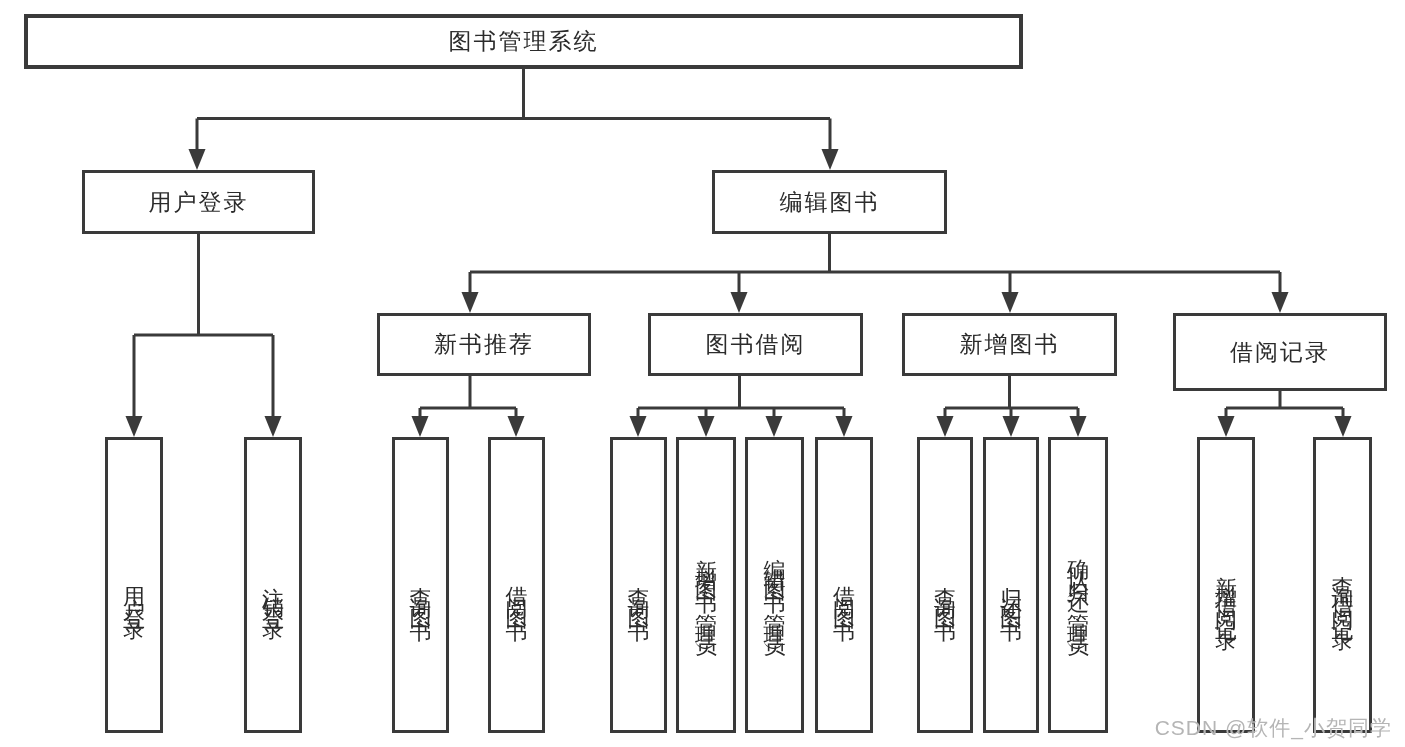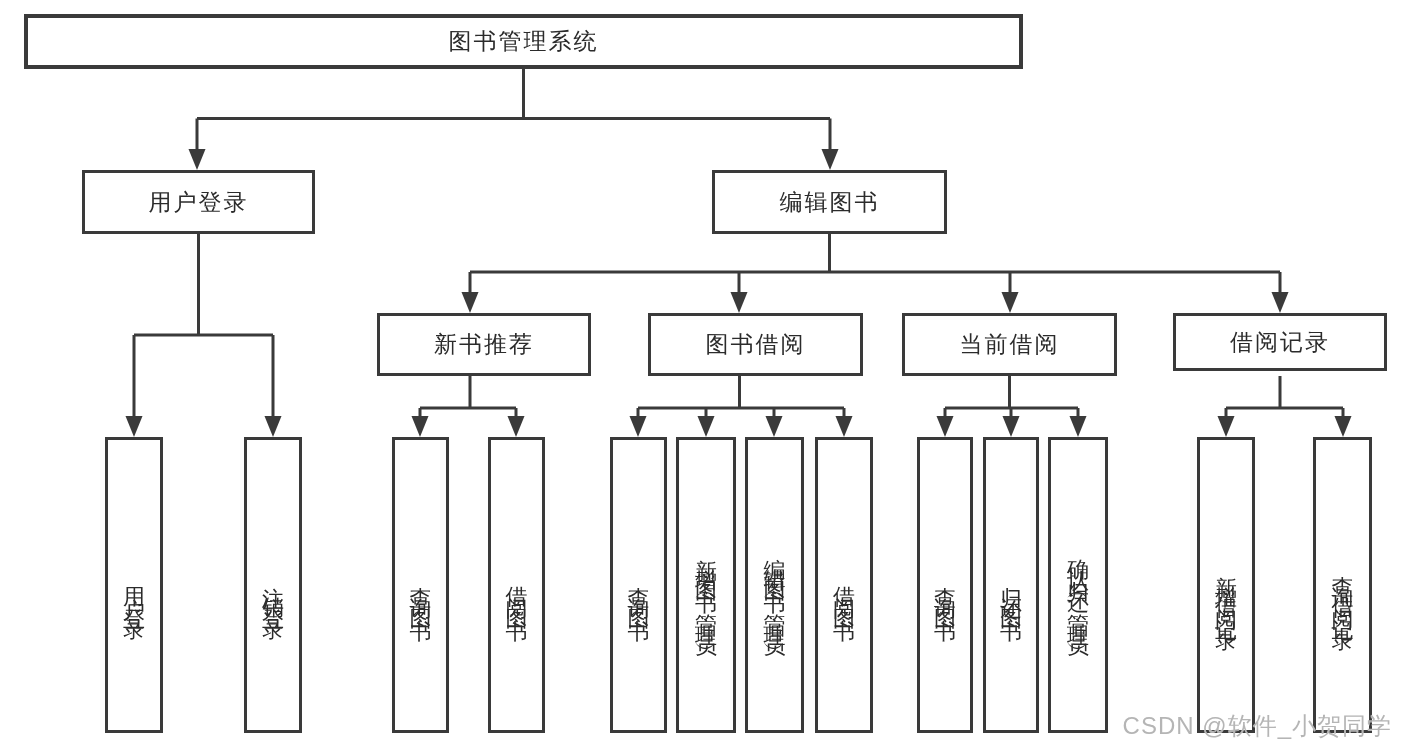--- a/index.html
+++ b/index.html
@@ -35,21 +35,21 @@
     writing-mode:vertical-rl;
     text-orientation:mixed;
     letter-spacing:11px;
     margin-bottom:-11px;
     line-height:1;
     white-space:nowrap;
   }
   .watermark{
     position:absolute;
     right:13px;bottom:5px;
-    font-size:24px;
+    font-size:21px;
     color:var(--watermark);
     letter-spacing:1px;
     z-index:3;
     text-shadow:0 1px 0 rgba(255,255,255,0.6);
   }
 </style>
 </head>
 <body>
 
 <div class="canvas">
@@ -101,23 +101,23 @@
     <span>编辑图书</span>
   </div>
 
   <div class="box h-box" style="left:363px;top:313px;width:214px;height:63px;margin-left:14px;">
     <span>新书推荐</span>
   </div>
   <div class="box h-box" style="left:648px;top:313px;width:215px;height:63px;">
     <span>图书借阅</span>
   </div>
   <div class="box h-box" style="left:902px;top:313px;width:215px;height:63px;">
-    <span>当前借阅</span>
+    <span>新增图书</span>
   </div>
-  <div class="box h-box" style="left:1173px;top:313px;width:214px;height:58px;">
+  <div class="box h-box" style="left:1173px;top:313px;width:214px;height:78px;">
     <span>借阅记录</span>
   </div>
 
   <div class="box v-box" style="left:105px;top:437px;width:58px;height:296px;">
     <span class="vtext">用户登录</span>
   </div>
   <div class="box v-box" style="left:244px;top:437px;width:58px;height:296px;">
     <span class="vtext">注销登录</span>
   </div>
 

